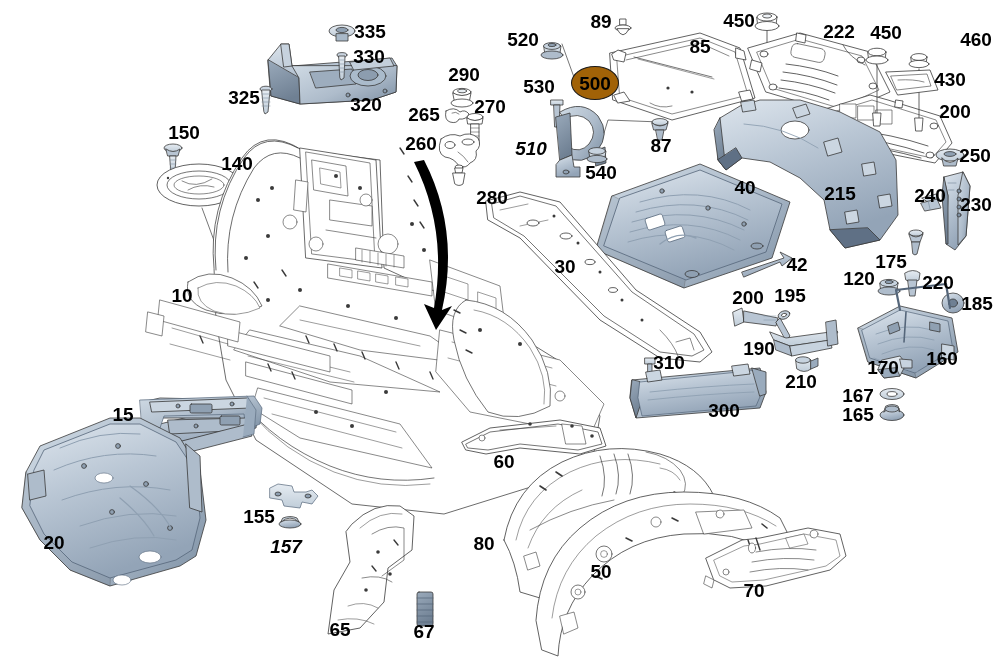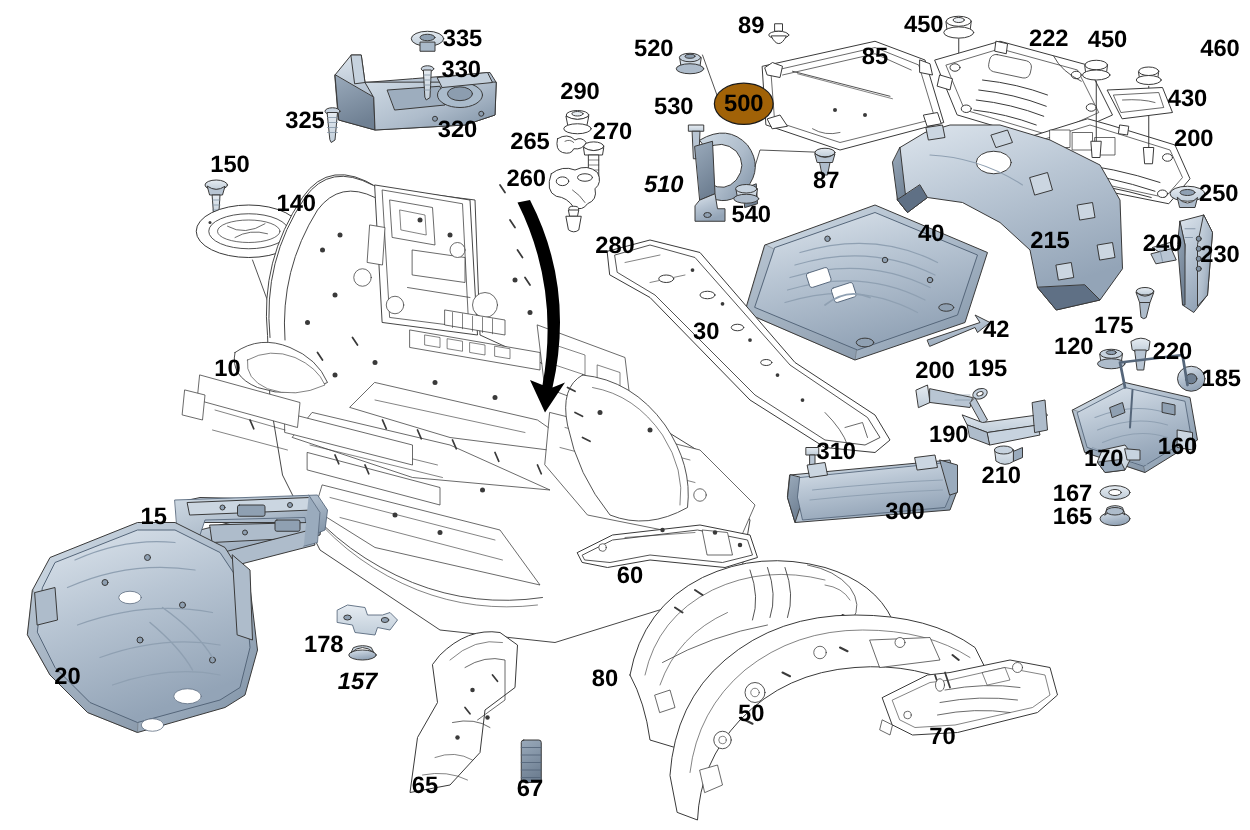--- a/index.html
+++ b/index.html
@@ -696,21 +696,21 @@
       <div class="callout" style="left: 759px; top: 348px;">190</div>
       <div class="callout" style="left: 801px; top: 381px;">210</div>
       <div class="callout" style="left: 942px; top: 358px;">160</div>
       <div class="callout" style="left: 855px; top: 367px; margin-left: 28px;">170</div>
       <div class="callout" style="left: 858px; top: 395px;">167</div>
       <div class="callout" style="left: 858px; top: 414px;">165</div>
       <div class="callout" style="left: 669px; top: 362px;">310</div>
       <div class="callout" style="left: 724px; top: 410px;">300</div>
       <div class="callout" style="left: 123px; top: 414px;">15</div>
       <div class="callout" style="left: 54px; top: 542px;">20</div>
-      <div class="callout" style="left: 259px; top: 516px;">178</div>
+      <div class="callout" style="left: 259px; top: 516px;">155</div>
       <div class="callout" style="left: 286px; top: 546px; font-style: italic;">157</div>
       <div class="callout" style="left: 504px; top: 461px;">60</div>
       <div class="callout" style="left: 484px; top: 543px;">80</div>
       <div class="callout" style="left: 601px; top: 571px;">50</div>
       <div class="callout" style="left: 340px; top: 629px;">65</div>
       <div class="callout" style="left: 424px; top: 631px;">67</div>
       <div class="callout" style="left: 754px; top: 590px;">70</div>
     </div>
 
 </div>

